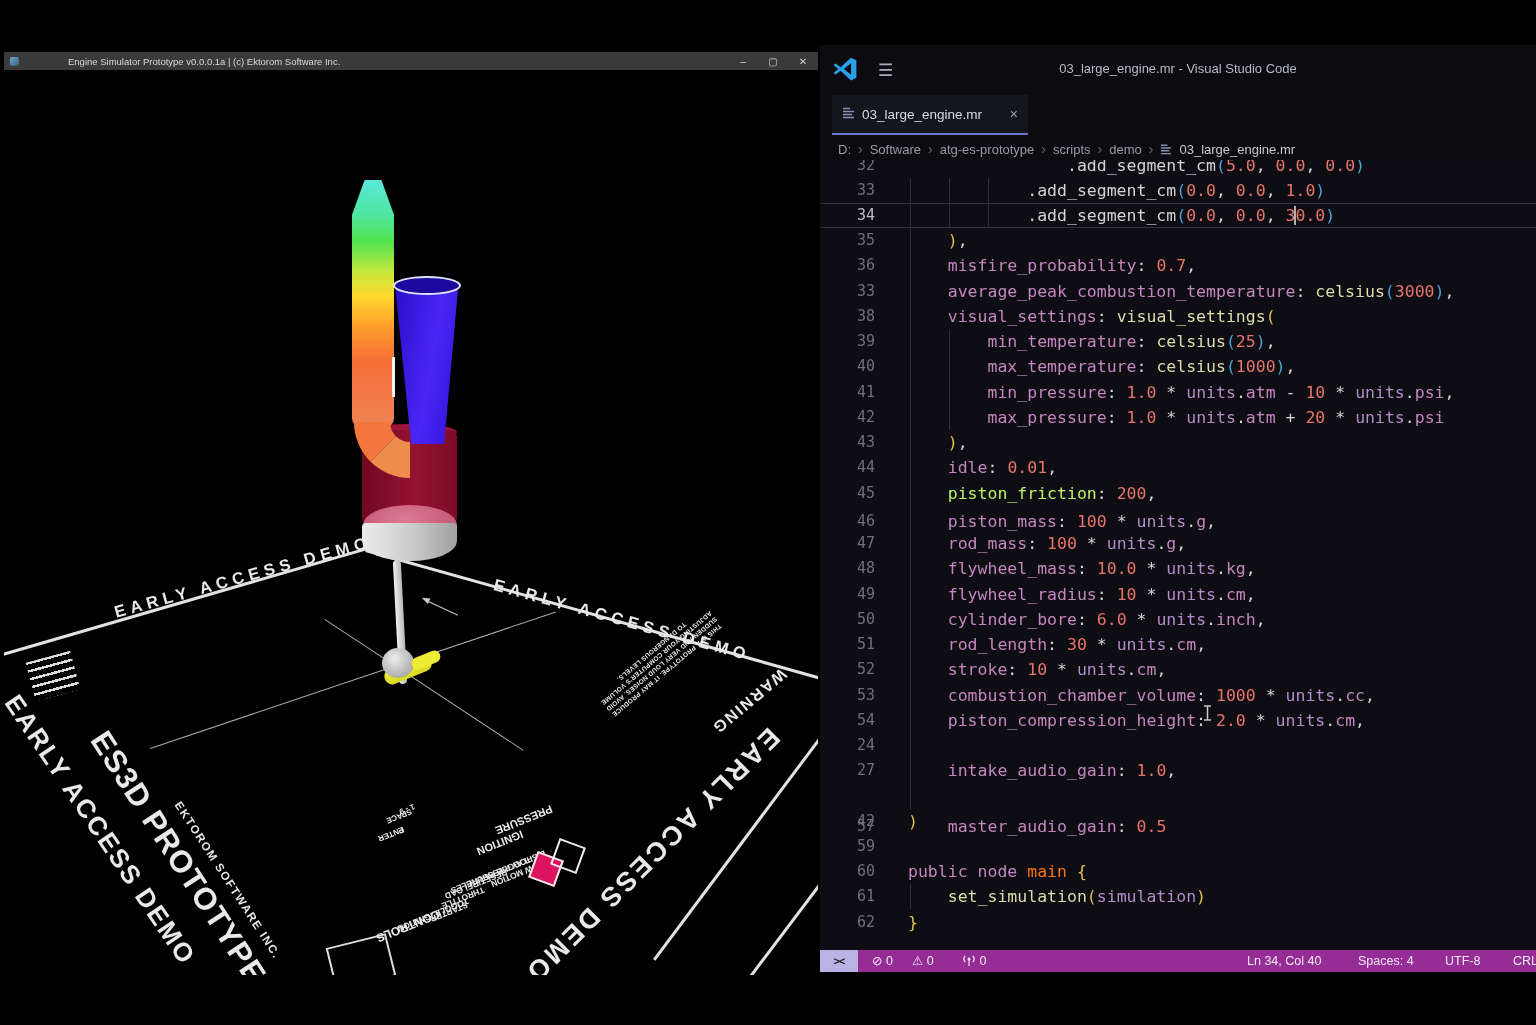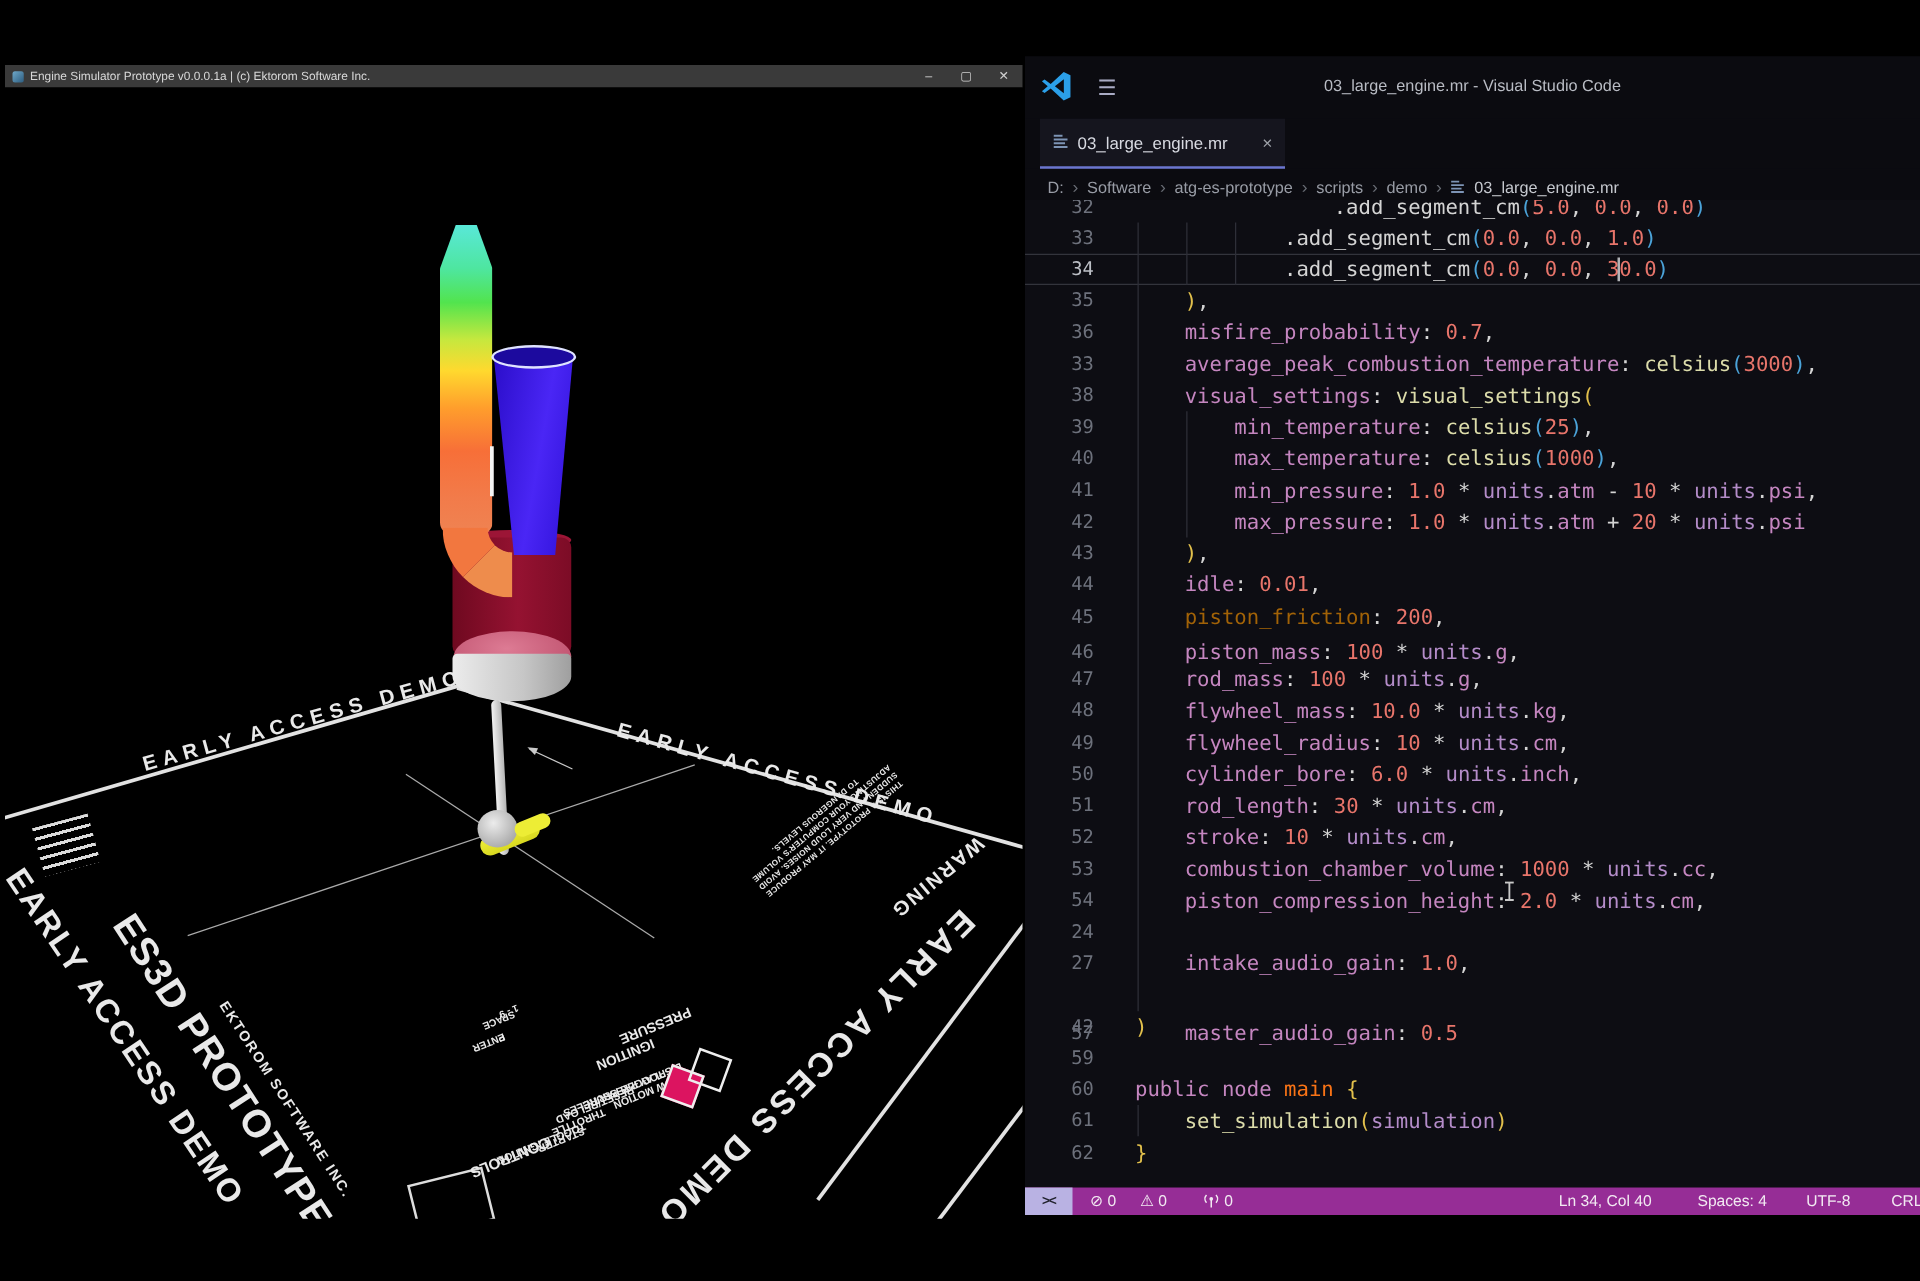--- a/index.html
+++ b/index.html
@@ -4,21 +4,21 @@
 <style>
   html,body{margin:0;padding:0;background:#000;}
   #screen{position:relative;width:1536px;height:1025px;background:#000;overflow:hidden;
           font-family:"Liberation Sans",sans-serif;}
   
   #es-win{position:absolute;left:4px;top:52px;width:814px;height:923px;background:#000;}
   .es-titlebar{position:absolute;left:0;top:0;right:0;height:18px;background:#3a3a3a;
     display:flex;align-items:center;color:#d9d9d9;font-size:9.5px;}
   .es-appicon{width:9px;height:9px;margin:0 5px 0 6px;border-radius:2px;
     background:linear-gradient(135deg,#6fa8c9,#2d5d80);}
-  .es-title{flex:1;white-space:nowrap;overflow:hidden;}
+  .es-title{flex:1;white-space:nowrap;overflow:hidden;margin-left:44px;}
   .es-btns{display:flex;align-items:center;gap:0;}
   .es-btn{width:30px;text-align:center;font-size:10px;color:#cfcfcf;cursor:default;}
   #es-view{position:absolute;left:0;top:18px;width:814px;height:905px;background:#000;overflow:hidden;}
   .fl-line{position:absolute;background:#e2e2e2;transform-origin:0 0;}
   .ax-line{position:absolute;background:#c9c9c9;transform-origin:0 0;opacity:.85;}
   .ax-arrow{position:absolute;transform-origin:0 0;}
   .ax-arrow .shaft{position:absolute;left:0;top:2.5px;width:100%;height:1.2px;background:#c9c9c9;}
   .ax-arrow .head{position:absolute;left:-2px;top:0;width:0;height:0;
     border-top:3px solid transparent;border-bottom:3px solid transparent;border-right:8px solid #c9c9c9;}
   .ftxt{position:absolute;color:#e9e9e9;font-weight:bold;white-space:nowrap;
@@ -267,21 +267,21 @@
           <div class="cl" style="top: 270.14px;">
             <span class="ln">43</span>
             <span class="lc"><span style="color: rgb(226, 192, 76);">    )</span><span style="color: rgb(212, 212, 212);">,</span></span>
           </div>
           <div class="cl" style="top: 295.38px;">
             <span class="ln">44</span>
             <span class="lc"><span style="color: rgb(212, 212, 212);">    </span><span style="color: rgb(197, 134, 192);">idle</span><span style="color: rgb(212, 212, 212);">: </span><span style="color: rgb(232, 117, 107);">0.01</span><span style="color: rgb(212, 212, 212);">,</span></span>
           </div>
           <div class="cl" style="top: 320.62px;">
             <span class="ln">45</span>
-            <span class="lc"><span style="color: rgb(212, 212, 212);">    </span><span style="color: #a16207;">piston_friction</span><span style="color: rgb(212, 212, 212);">: </span><span style="color: rgb(232, 117, 107);">200</span><span style="color: rgb(212, 212, 212);">,</span></span>
+            <span class="lc"><span style="color: rgb(212, 212, 212);">    </span><span style="color: #bef264;">piston_friction</span><span style="color: rgb(212, 212, 212);">: </span><span style="color: rgb(232, 117, 107);">200</span><span style="color: rgb(212, 212, 212);">,</span></span>
           </div>
           <div class="cl" style="top: 349px;">
             <span class="ln">46</span>
             <span class="lc"><span style="color: rgb(212, 212, 212);">    </span><span style="color: rgb(197, 134, 192);">piston_mass</span><span style="color: rgb(212, 212, 212);">: </span><span style="color: rgb(232, 117, 107);">100</span><span style="color: rgb(212, 212, 212);"> * </span><span style="color: rgb(180, 140, 201);">units</span><span style="color: rgb(212, 212, 212);">.</span><span style="color: rgb(197, 134, 192);">g</span><span style="color: rgb(212, 212, 212);">,</span></span>
           </div>
           <div class="cl" style="top: 371.1px;">
             <span class="ln">47</span>
             <span class="lc"><span style="color: rgb(212, 212, 212);">    </span><span style="color: rgb(197, 134, 192);">rod_mass</span><span style="color: rgb(212, 212, 212);">: </span><span style="color: rgb(232, 117, 107);">100</span><span style="color: rgb(212, 212, 212);"> * </span><span style="color: rgb(180, 140, 201);">units</span><span style="color: rgb(212, 212, 212);">.</span><span style="color: rgb(197, 134, 192);">g</span><span style="color: rgb(212, 212, 212);">,</span></span>
           </div>
           <div class="cl" style="top: 396.34px;">

